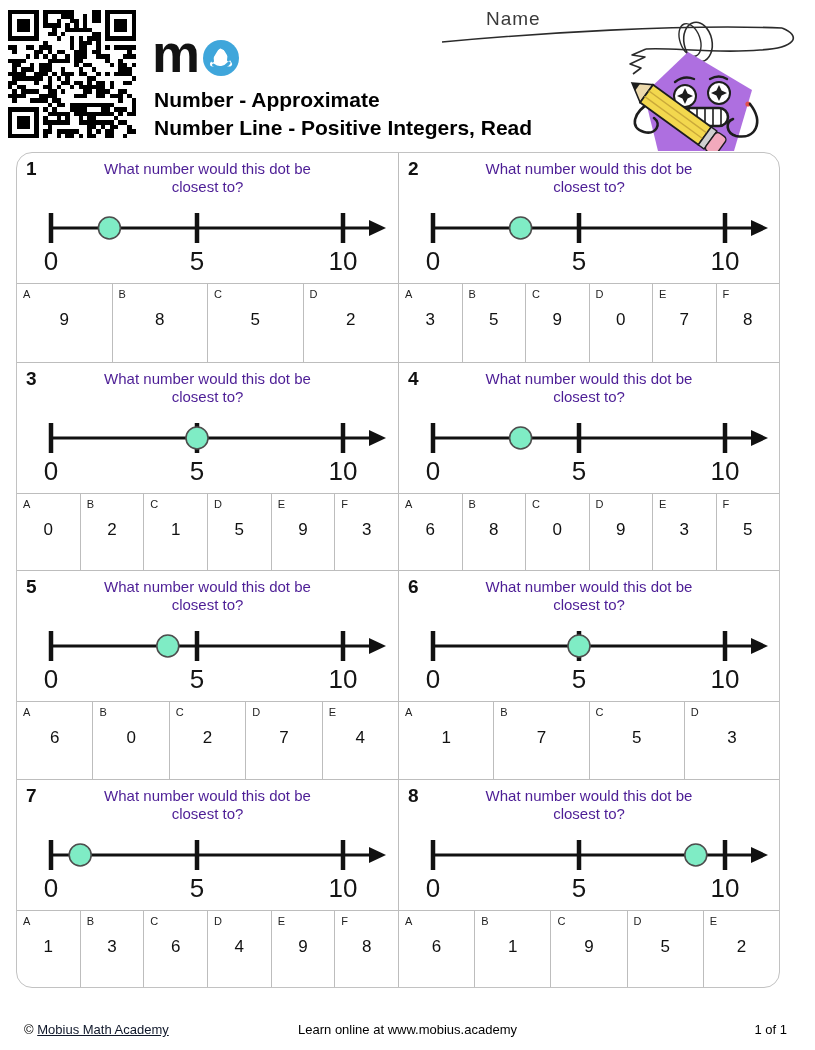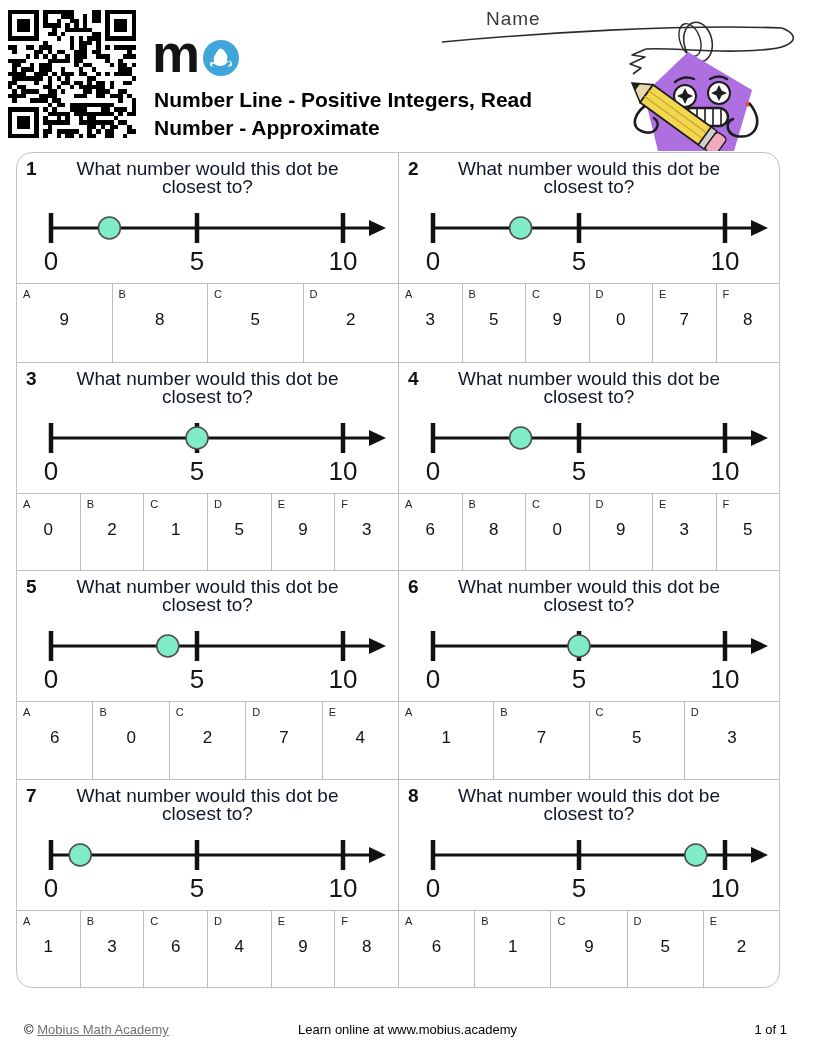--- a/index.html
+++ b/index.html
@@ -23,33 +23,33 @@
     position:absolute; left:16px; top:152px; width:764px; height:836px;
     border:1.5px solid #c2c2c2; border-radius:16px; overflow:hidden;
     display:grid; grid-template-columns:1fr 1fr; grid-template-rows:repeat(4,1fr);
     background:#fff;
   }
   .problem { display:flex; flex-direction:column; }
   .problem.col2 { border-left:1px solid #bdbdbd; }
   .problem.rowN { border-top:1px solid #bdbdbd; }
   .prob-top { position:relative; height:130px; }
   .prob-num { position:absolute; left:9px; top:5px; font-size:19px; font-weight:bold; }
-  .question { text-align:center; font-size:19px; line-height:18px; padding-top:7px; color:#0f172a; }
+  .question { text-align:center; font-size:15px; line-height:18px; padding-top:7px; color:#4c1d95; }
   .nl-wrap { margin:8px 0 0 4px; }
   .choices { flex:1; display:flex; border-top:1px solid #bdbdbd; }
   .choice { flex:1; border-left:1px solid #bdbdbd; position:relative; }
   .choice:first-child { border-left:none; }
   .choice-letter { position:absolute; left:6px; top:4px; font-size:11px; color:#222; }
   .choice-value { text-align:center; margin-top:26px; font-size:17px; color:#111; }
   
   .footer { position:absolute; left:0; top:1022px; width:815px; font-size:13px; color:#000; }
   .footer .left { position:absolute; left:24px; }
   .footer .center { position:absolute; left:0; width:100%; text-align:center; }
   .footer .right { position:absolute; right:28px;text-align:right; }
-  .footer a { color:#737373; text-decoration:underline; cursor:pointer; }
+  .footer a { color:#0f172a; text-decoration:underline; cursor:pointer; }
 </style>
 </head>
 <body>
 
 <svg class="qr" id="qr-svg" viewBox="0 0 29 29" shape-rendering="crispEdges">
     <rect x="8" y="0" width="1" height="1" fill="#000"></rect>
     <rect x="9" y="0" width="1" height="1" fill="#000"></rect>
     <rect x="10" y="0" width="1" height="1" fill="#000"></rect>
     <rect x="11" y="0" width="1" height="1" fill="#000"></rect>
     <rect x="12" y="0" width="1" height="1" fill="#000"></rect>
@@ -397,22 +397,22 @@
   <svg class="o-swirl" viewBox="0 0 40 40">
     <circle cx="20" cy="20" r="18" fill="#3fa6db"></circle>
     <path d="M20 12 L28.5 26 L11.5 26 Z" fill="#ffffff" stroke="#ffffff" stroke-width="5" stroke-linejoin="round"></path>
     <path d="M20 9 C26 11 29 16 27.5 22" fill="none" stroke="#3fa6db" stroke-width="3" stroke-linecap="round"></path>
     <path d="M28 25 C24 30 17 31 12.5 27" fill="none" stroke="#3fa6db" stroke-width="3" stroke-linecap="round"></path>
     <path d="M11.5 23 C10 17 13 11.5 18 9.5" fill="none" stroke="#3fa6db" stroke-width="3" stroke-linecap="round"></path>
   </svg>
 </div>
 
 <div class="doc-title">
+  <div>Number - Approximate</div>
   <div>Number Line - Positive Integers, Read</div>
-  <div>Number - Approximate</div>
 </div>
 
 <div class="name-label">Name</div>
 
 <svg class="mascot-wrap" viewBox="0 0 385 151">
 
   <path d="M12 42 C110 33 250 24 352 28" fill="none" stroke="#2b2b2b" stroke-width="1.6"></path>
   <path d="M352 28 C372 36 366 48 330 50 C285 54 240 47 216 49" fill="none" stroke="#2b2b2b" stroke-width="1.6"></path>
   <ellipse cx="268" cy="42" rx="14" ry="20" fill="none" stroke="#2b2b2b" stroke-width="1.6" transform="rotate(-12 268 42)"></ellipse>
   <ellipse cx="260" cy="40" rx="10" ry="17" fill="none" stroke="#2b2b2b" stroke-width="1.4" transform="rotate(-20 260 40)"></ellipse>

